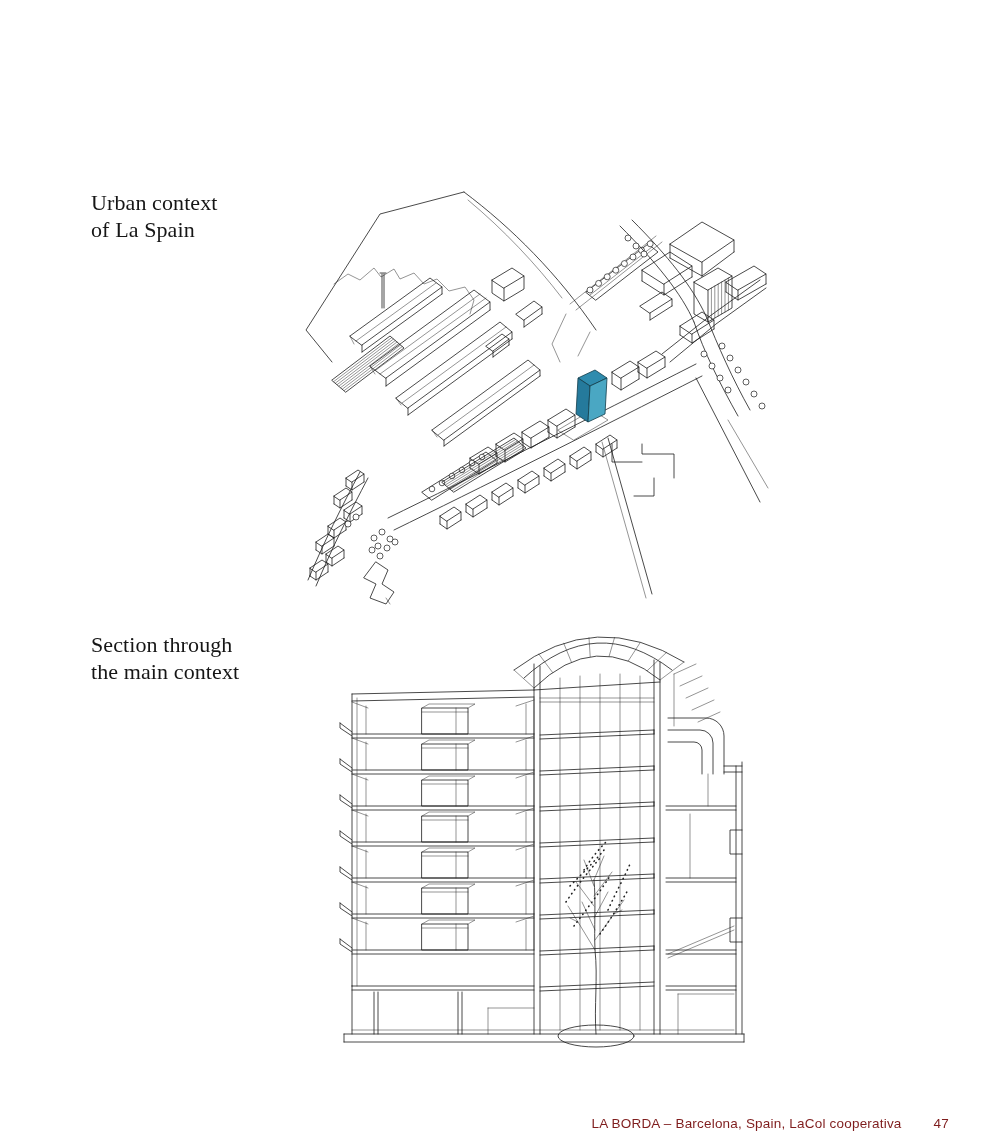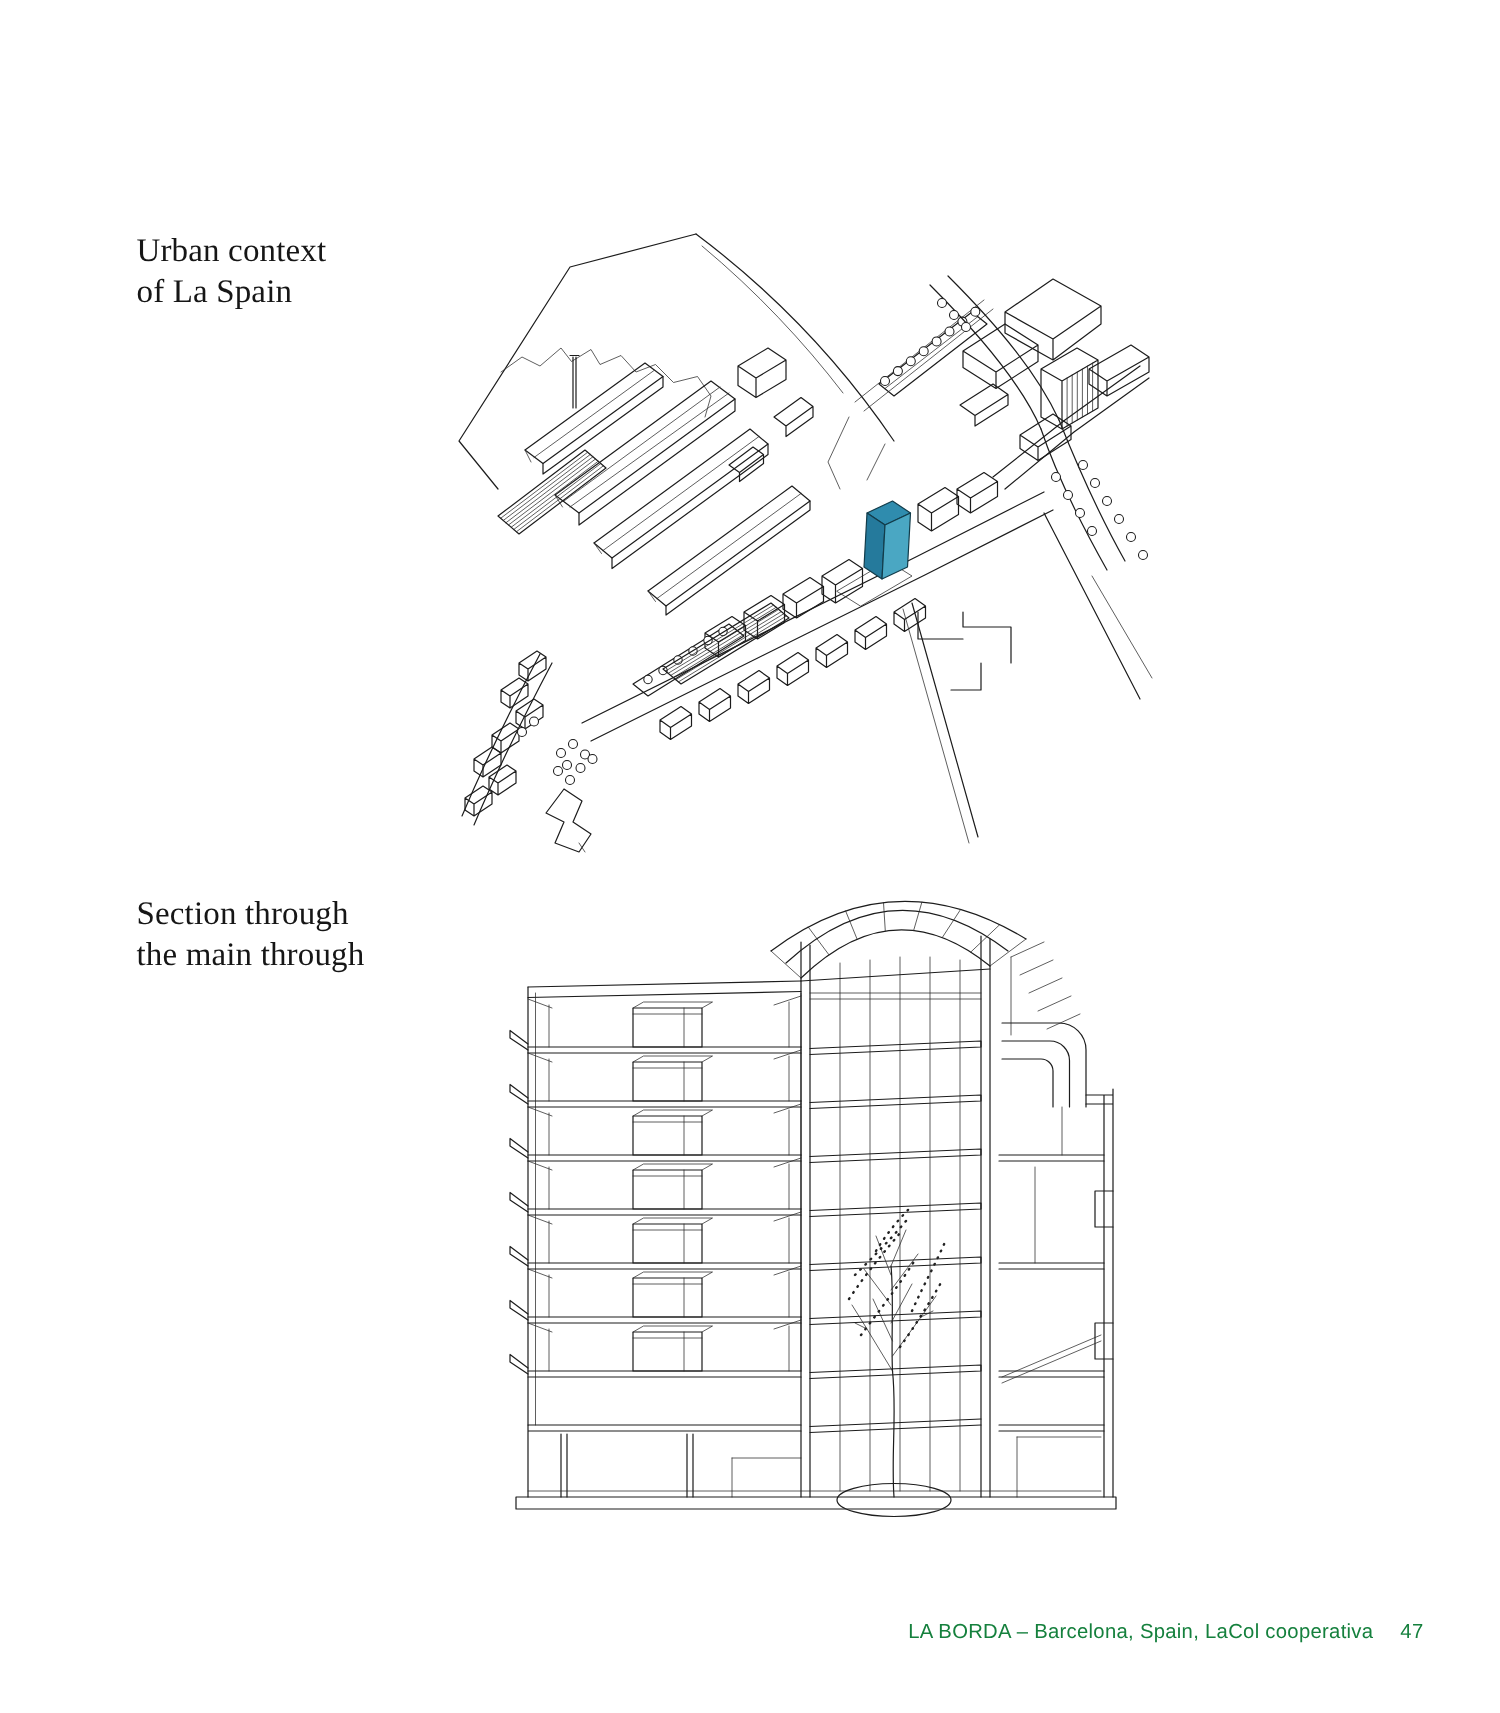--- a/index.html
+++ b/index.html
@@ -1,35 +1,35 @@
 <!DOCTYPE html>
 <html><head>
 <meta charset="utf-8">
 <style>
   html,body{margin:0;padding:0;}
   body{
     width:1000px;height:1142px;background:#ffffff;position:relative;
     font-family:"Liberation Serif", serif;color:#141414;overflow:hidden;
   }
-  .page{position:absolute;inset:0;background:#ffffff;}
+  .page{position:absolute;inset:0;background:#ffffff;margin-top:36px;}
   .fig-label{
     position:absolute;left:91px;
     font-family:"Liberation Serif", serif;
     font-size:22px;line-height:27px;color:#161616;letter-spacing:.1px;
   }
   .label-urban{top:153px;}
   .label-section{top:595px;}
   .drawing{position:absolute;}
   .urban-drawing{left:290px;top:150px;width:480px;height:420px;}
   .section-drawing{left:338px;top:598px;width:412px;height:414px;}
   .footer{
     position:absolute;top:1080px;right:51px;
-    display:flex;align-items:baseline;gap:18px;
+    display:flex;align-items:baseline;gap:32px;
     font-family:"Liberation Sans", sans-serif;
-    font-size:13.5px;color:#15803d;letter-spacing:.2px;
+    font-size:13.5px;color:#7f1d1d;letter-spacing:.2px;
   }
   
   svg .ln{fill:none;stroke:#1c1c1c;stroke-width:.8;stroke-linecap:round;stroke-linejoin:round;}
   svg .tn{fill:none;stroke:#2a2a2a;stroke-width:.5;stroke-linecap:round;stroke-linejoin:round;}
   svg .tree-circle{fill:#ffffff;stroke:#1c1c1c;stroke-width:.7;}
   svg .face{stroke:#123c4a;stroke-width:.8;stroke-linejoin:round;}
   svg .dots{fill:none;stroke:#222;stroke-width:1.6;stroke-dasharray:.5 4.4;stroke-linecap:round;}
 </style>
 </head>
 <body>
@@ -173,21 +173,21 @@
       <path class="ln" d="M322,258 V276 H352 M352,258 V268 H384 V292 M364,292 V310 H344"></path>
       <path class="ln" d="M406,192 L470,316"></path>
         <path class="tn" d="M438,234 L478,302"></path>
       <path class="ln" d="M152,296 L224,252 L236,262 L164,306 Z"></path>
       <path class="tn" d="M153.7,297.4 L225.7,253.4 M155.4,298.9 L227.4,254.9 M157.1,300.3 L229.1,256.3 M158.9,301.7 L230.9,257.7 M160.6,303.1 L232.6,259.1 M162.3,304.6 L234.3,260.6"></path>
     </g>
   </svg>
 
   <div class="fig-label label-section">
     <div>Section through</div>
-    <div>the main through</div>
+    <div>the main context</div>
   </div>
 
   <svg class="drawing section-drawing" viewBox="0 0 412 414">
     <defs>
       <g id="lb-story">
         <path class="ln" d="M14,100 H196 M14,104 H196"></path>
         <path class="ln" d="M2,89 L14,98 M2,89 L2,94 L14,102"></path>
         <path class="tn" d="M28,72 V100 M14,68 L30,74 M196,66 L178,72"></path>
         <path class="ln" d="M84,74 H130 V100 H84 Z"></path>
         <path class="tn" d="M118,74 V100 M84,74 L91,70 H137 L130,74 M84,78 H130"></path>

